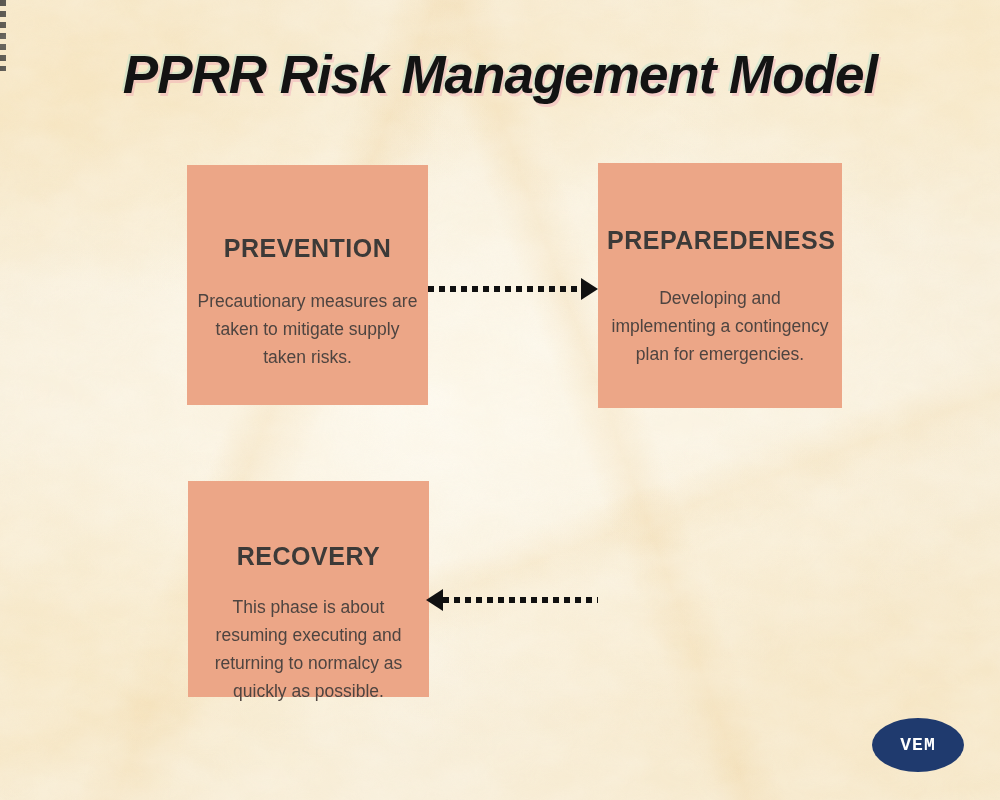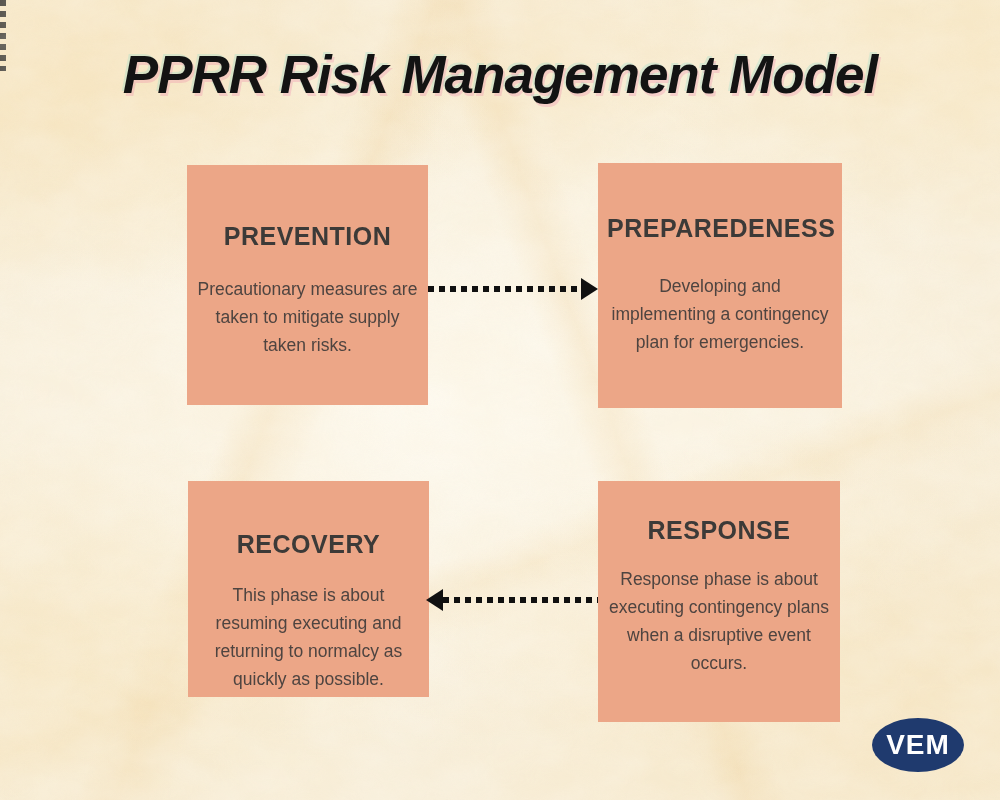--- a/index.html
+++ b/index.html
@@ -28,21 +28,21 @@
     text-align: center;
     font-size: 53px; font-weight: 800; letter-spacing: -1px;
     color: var(--title-text, #131313);
     text-shadow: 2px 3px 0 rgba(236,100,160,0.22), -2px -2px 0 rgba(80,210,200,0.18);
     font-style: italic;
   }
 
   .box {
     position: absolute; box-sizing: border-box;
     background: var(--box-bg, #eca687);
-    text-align: center; padding: 5px 9px;
+    text-align: center; padding: 17px 9px;
   }
   .box h2 {
     margin: 0; font-size: 25px; font-weight: 800; letter-spacing: 0.5px;
     color: var(--heading-text, #3c3a38);
   }
   .box p {
     margin: 0; font-size: 17.5px; line-height: 28px; font-weight: 400;
     color: var(--body-text, #4e4440);
   }
   .box-prevention    { left: 187px; top: 165px; width: 241px; height: 240px; }
@@ -75,22 +75,22 @@
     left: 714px; top: 410px; width: 6px; height: 71px;
     background: repeating-linear-gradient(180deg, var(--arrow,#101010) 0 6px, transparent 6px 11px);
   }
 
   .logo {
     position: absolute; left: 872px; top: 718px; width: 92px; height: 54px;
     background: var(--logo-bg, #1f3a6e); border-radius: 50%;
     display: flex; align-items: center; justify-content: center;
   }
   .logo span {
-    color: var(--logo-text, #ffffff); font-size: 28px; font-weight: 800;
-    letter-spacing: 1px; line-height: 1;
+    color: var(--logo-text, #ffffff); font-size: 18px; font-weight: 800;
+    letter-spacing: 1px; line-height: 1; font-family: Liberation Mono, monospace;
   }
 </style>
 </head>
 <body>
 
 <div class="canvas">
 
   <svg class="marble" width="1000" height="800" aria-hidden="true">
     <defs>
       <filter id="marbleA" x="0" y="0" width="100%" height="100%">
@@ -111,24 +111,20 @@
   <section class="box box-prevention">
     <h2>PREVENTION</h2>
     <p>Precautionary measures are taken to mitigate supply taken risks.</p>
   </section>
 
   <section class="box box-preparedeness">
     <h2>PREPAREDENESS</h2>
     <p>Developing and implementing a contingency plan for emergencies.</p>
   </section>
 
-  <section class="box box-response">
-    <h2>RESPONSE</h2>
-    <p>Response phase is about executing contingency plans when a disruptive event occurs.</p>
-  </section>
 
   <section class="box box-recovery">
     <h2>RECOVERY</h2>
     <p>This phase is about resuming executing and returning to normalcy as quickly as possible.</p>
   </section>
 
   <div class="arrow arrow-1">
     <div class="dots-h"></div>
     <div class="head-right"></div>
   </div>

